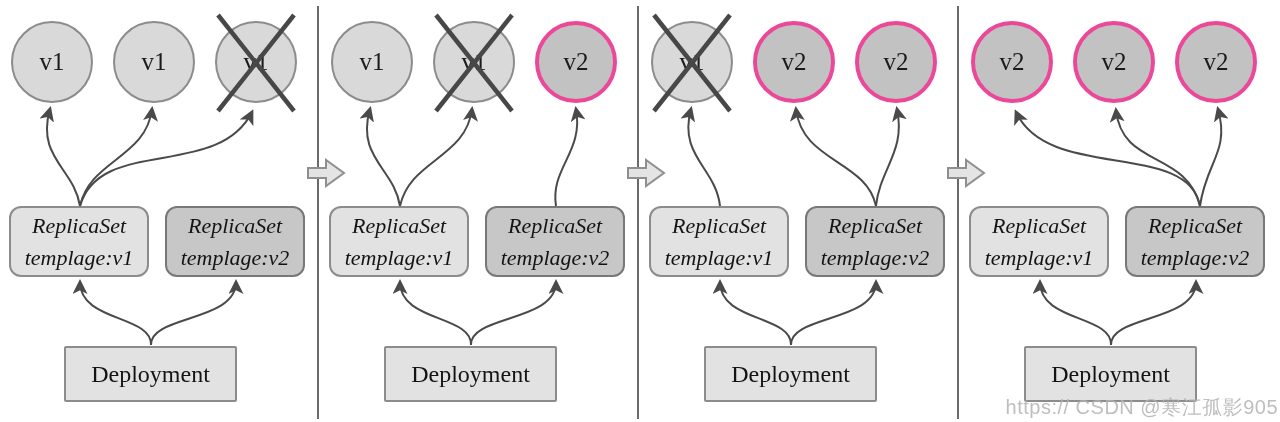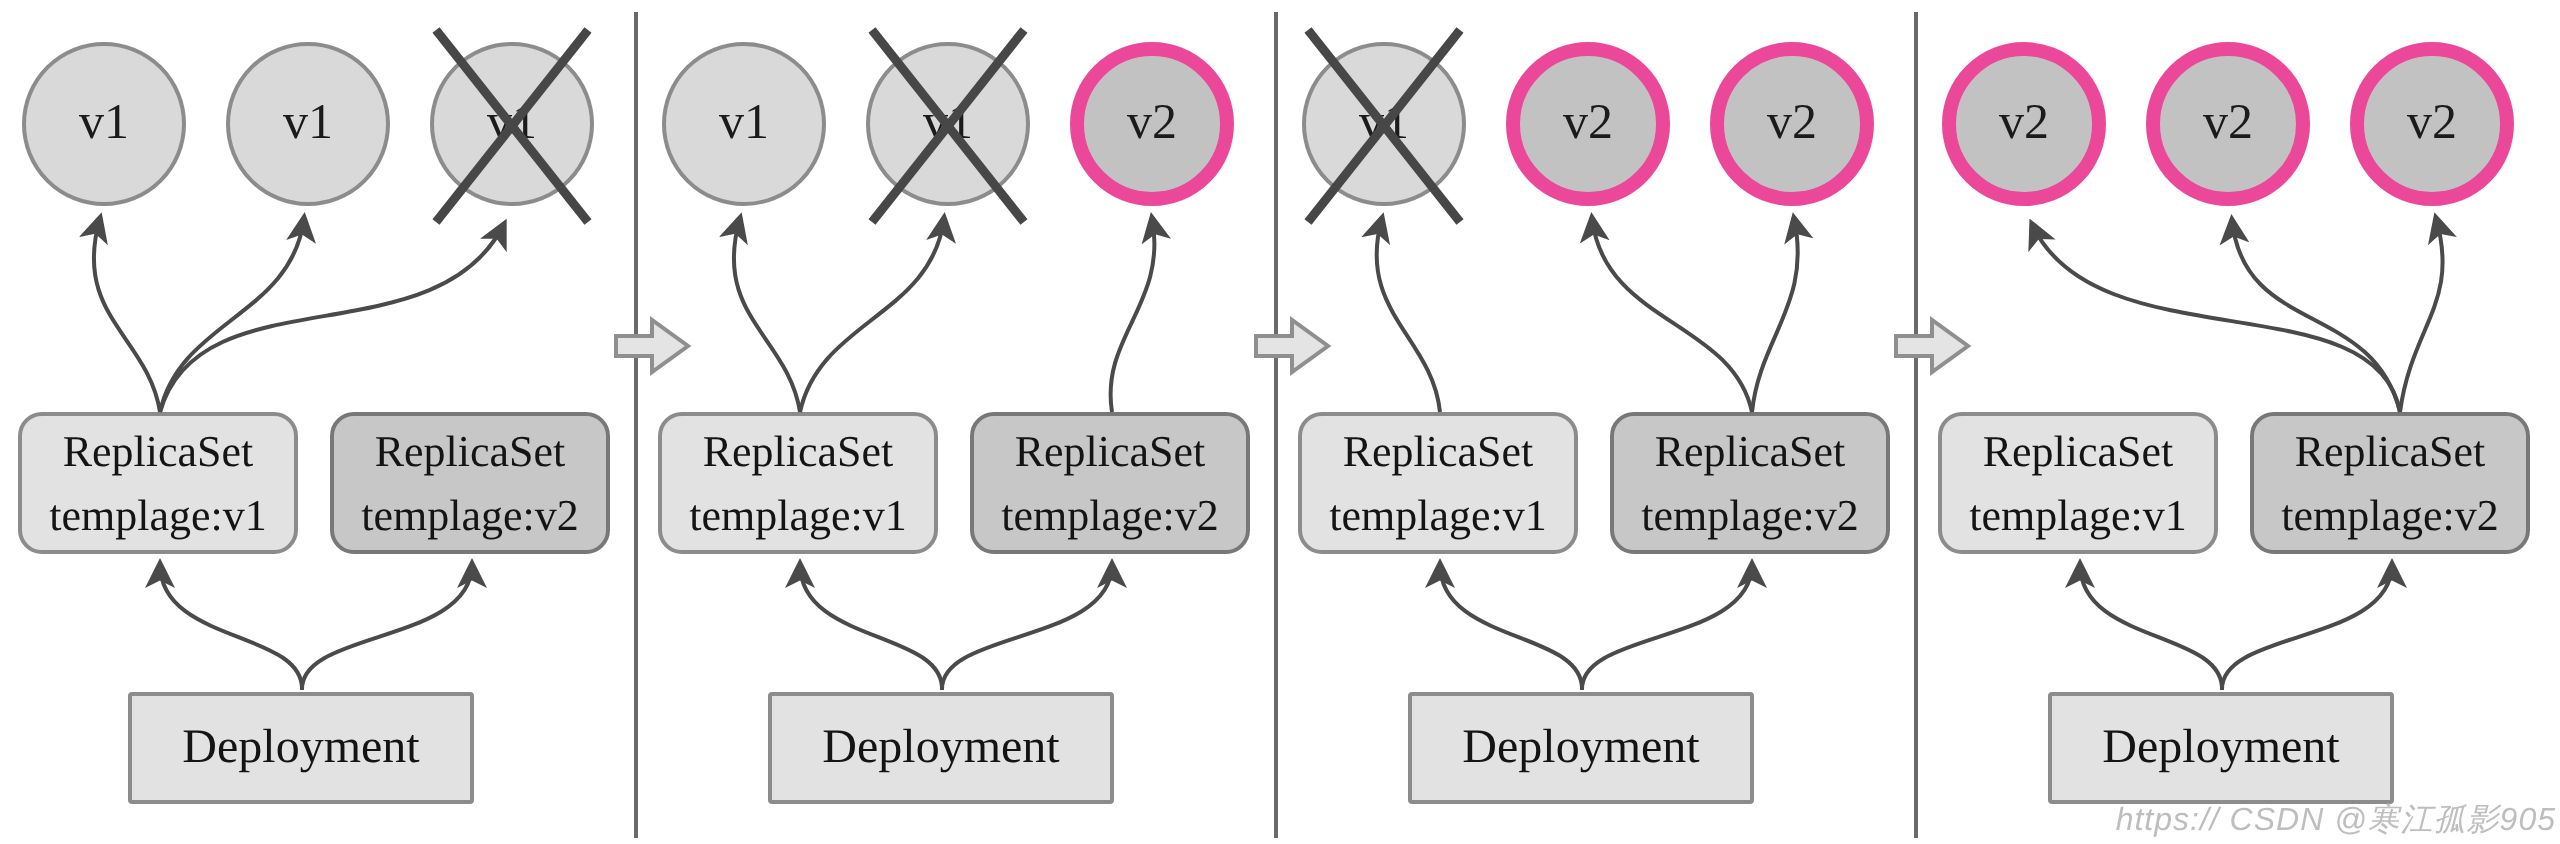--- a/index.html
+++ b/index.html
@@ -13,31 +13,32 @@
   #panel-1 { left: 320px; }
   #panel-2 { left: 640px; }
   #panel-3 { left: 960px; }
 
   .pod {
     position: absolute; top: 21px; width: 82px; height: 82px;
     border-radius: 50%; display: flex; align-items: center; justify-content: center;
     font-size: 25px; color: #1b1b1b; z-index: 2;
   }
   .pod.v1 { background: #d9d9d9; border: 2px solid #8c8c8c; }
-  .pod.v2 { background: #c2c2c2; border: 7px solid #ec4899; }
+  .pod.v2 { background: #c2c2c2; border: 4px solid #ec4899; }
   .pod.p1 { left: 11px; }
   .pod.p2 { left: 113px; }
   .pod.p3 { left: 215px; }
 
   .rsbox {
     position: absolute; top: 206px; width: 140px; height: 71px;
     border-radius: 12px; display: flex; flex-direction: column;
     align-items: center; justify-content: center;
     font-size: 22px; line-height: 32px; color: #141414; z-index: 2;
     text-align: center;
+    font-style: italic;
   }
   .rsbox.rs1 { left: 9px; background: #e2e2e2; border: 2px solid #8c8c8c; }
   .rsbox.rs2 { left: 165px; background: #c7c7c7; border: 2px solid #787878; }
 
   .deploy {
     position: absolute; top: 346px; left: 64px; width: 173px; height: 56px;
     background: #e2e2e2; border: 2px solid #8c8c8c; border-radius: 2px;
     display: flex; align-items: center; justify-content: center;
     font-size: 24px; color: #141414; z-index: 2;
   }
@@ -59,22 +60,22 @@
 
   svg.stage-arrow { position: absolute; top: 158px; width: 40px; height: 30px; z-index: 4; }
   #stage-arrow-0 { left: 307px; }
   #stage-arrow-1 { left: 627px; }
   #stage-arrow-2 { left: 947px; }
   svg.stage-arrow polygon { fill: #e4e4e4; stroke: #8f8f8f; stroke-width: 2; }
 
   .watermark {
     position: absolute; right: 2px; bottom: 1px; z-index: 6;
     font-family: "Liberation Sans", sans-serif;
-    font-size: 16px; color: #b3b3b3; opacity: 0.85;
-    letter-spacing: 0.5px; white-space: nowrap; font-style: italic;
+    font-size: 20px; color: #b3b3b3; opacity: 0.85;
+    letter-spacing: 0.5px; white-space: nowrap;
   }
 </style>
 </head>
 <body>
 
 <svg width="0" height="0" style="position:absolute">
   <defs>
     <marker id="ah" viewBox="0 0 10 10" refX="8" refY="5" markerWidth="7.5" markerHeight="7.5" orient="auto">
       <path d="M0,0 L10,5 L0,10 L2.5,5 z" fill="#4a4a4a"></path>
     </marker>

